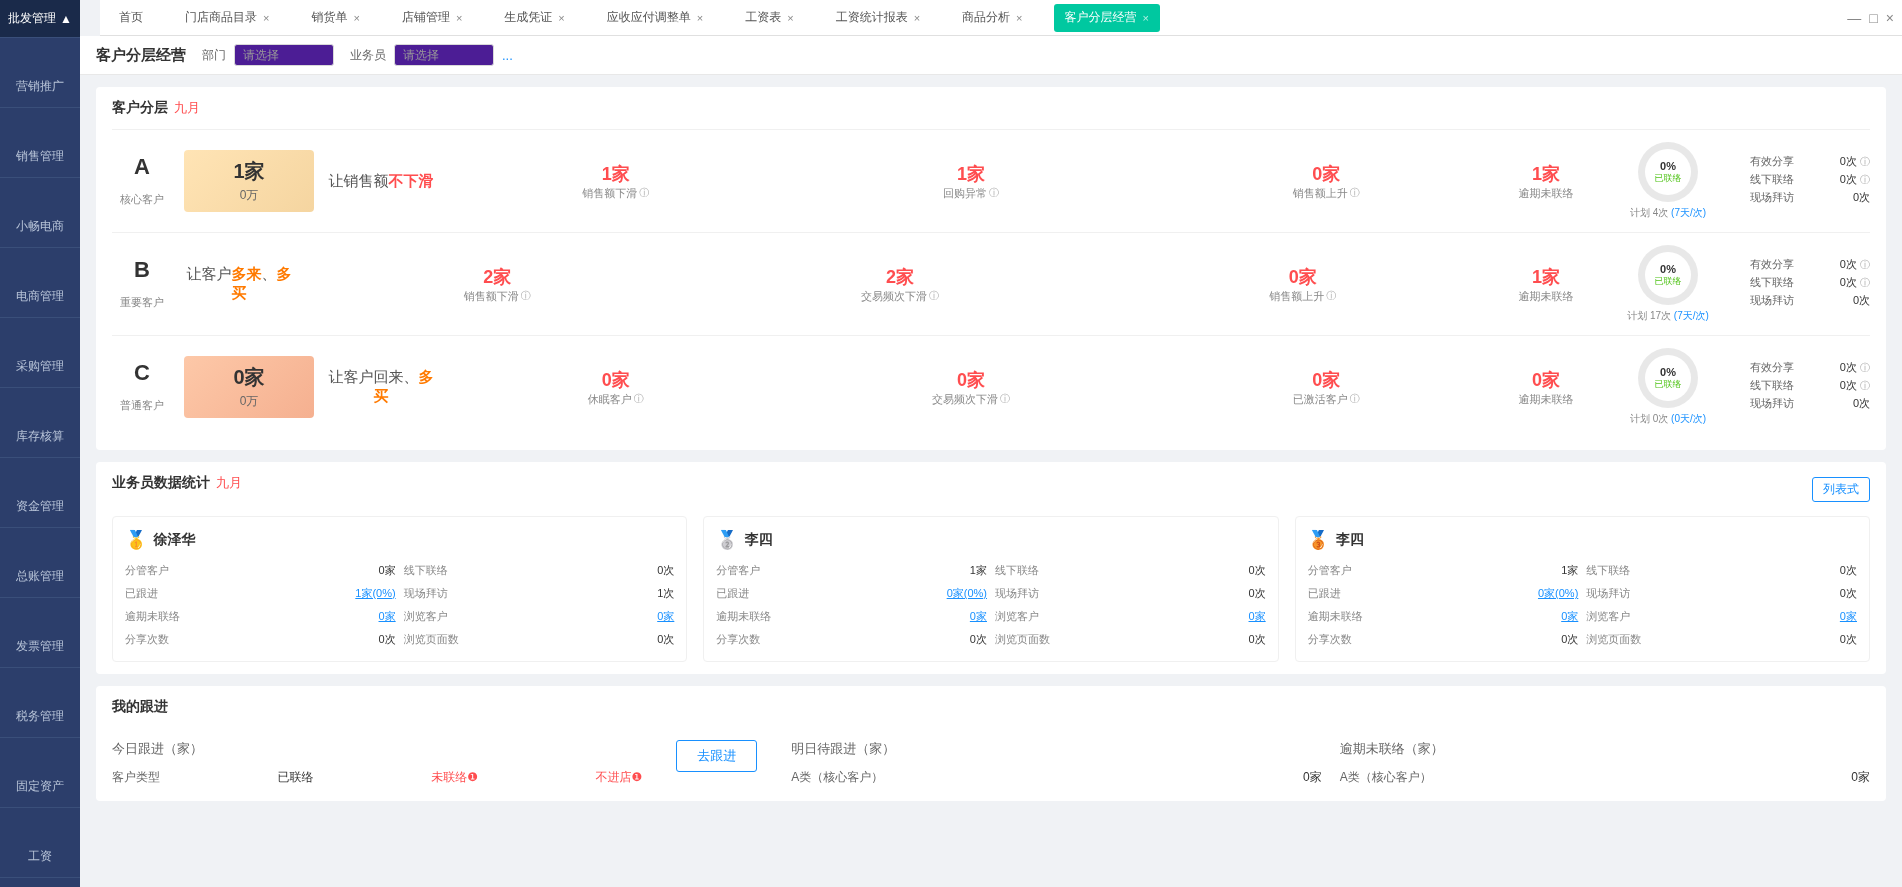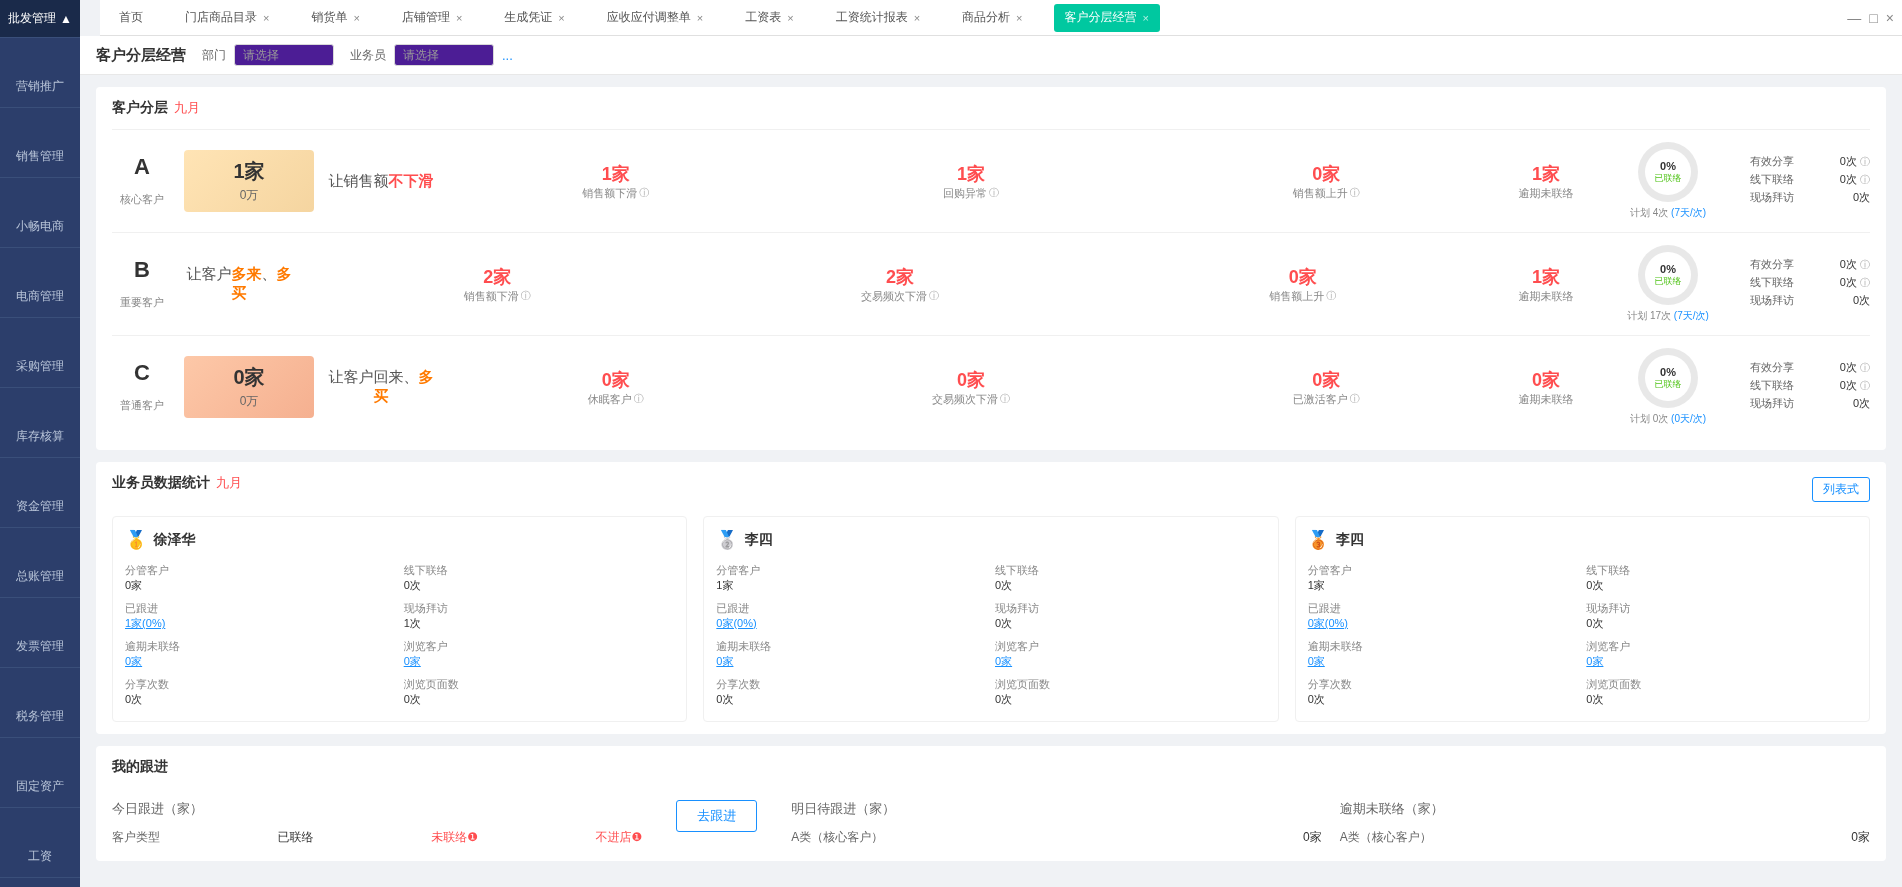--- a/index.html
+++ b/index.html
@@ -325,21 +325,21 @@
       gap: 6px;
       margin-bottom: 10px;
     }
     .medal-icon { font-size: 18px; }
     .salesman-name { font-size: 14px; font-weight: bold; color: #333; }
     .salesman-stats-grid {
       display: grid;
       grid-template-columns: 1fr 1fr;
       gap: 4px 8px;
     }
-    .s-stat { display: flex; justify-content: space-between; font-size: 11px; color: #666; padding: 2px 0; flex-direction: column; }
+    .s-stat { display: flex; justify-content: space-between; font-size: 11px; color: #666; padding: 2px 0; }
     .s-stat .label { color: #888; }
     .s-stat .value { color: #333; }
     .s-stat .value.link { color: #1890ff; text-decoration: underline; cursor: pointer; }
 
     
     .follow-section {
       background: white;
       border-radius: 4px;
       padding: 12px 16px;
     }

